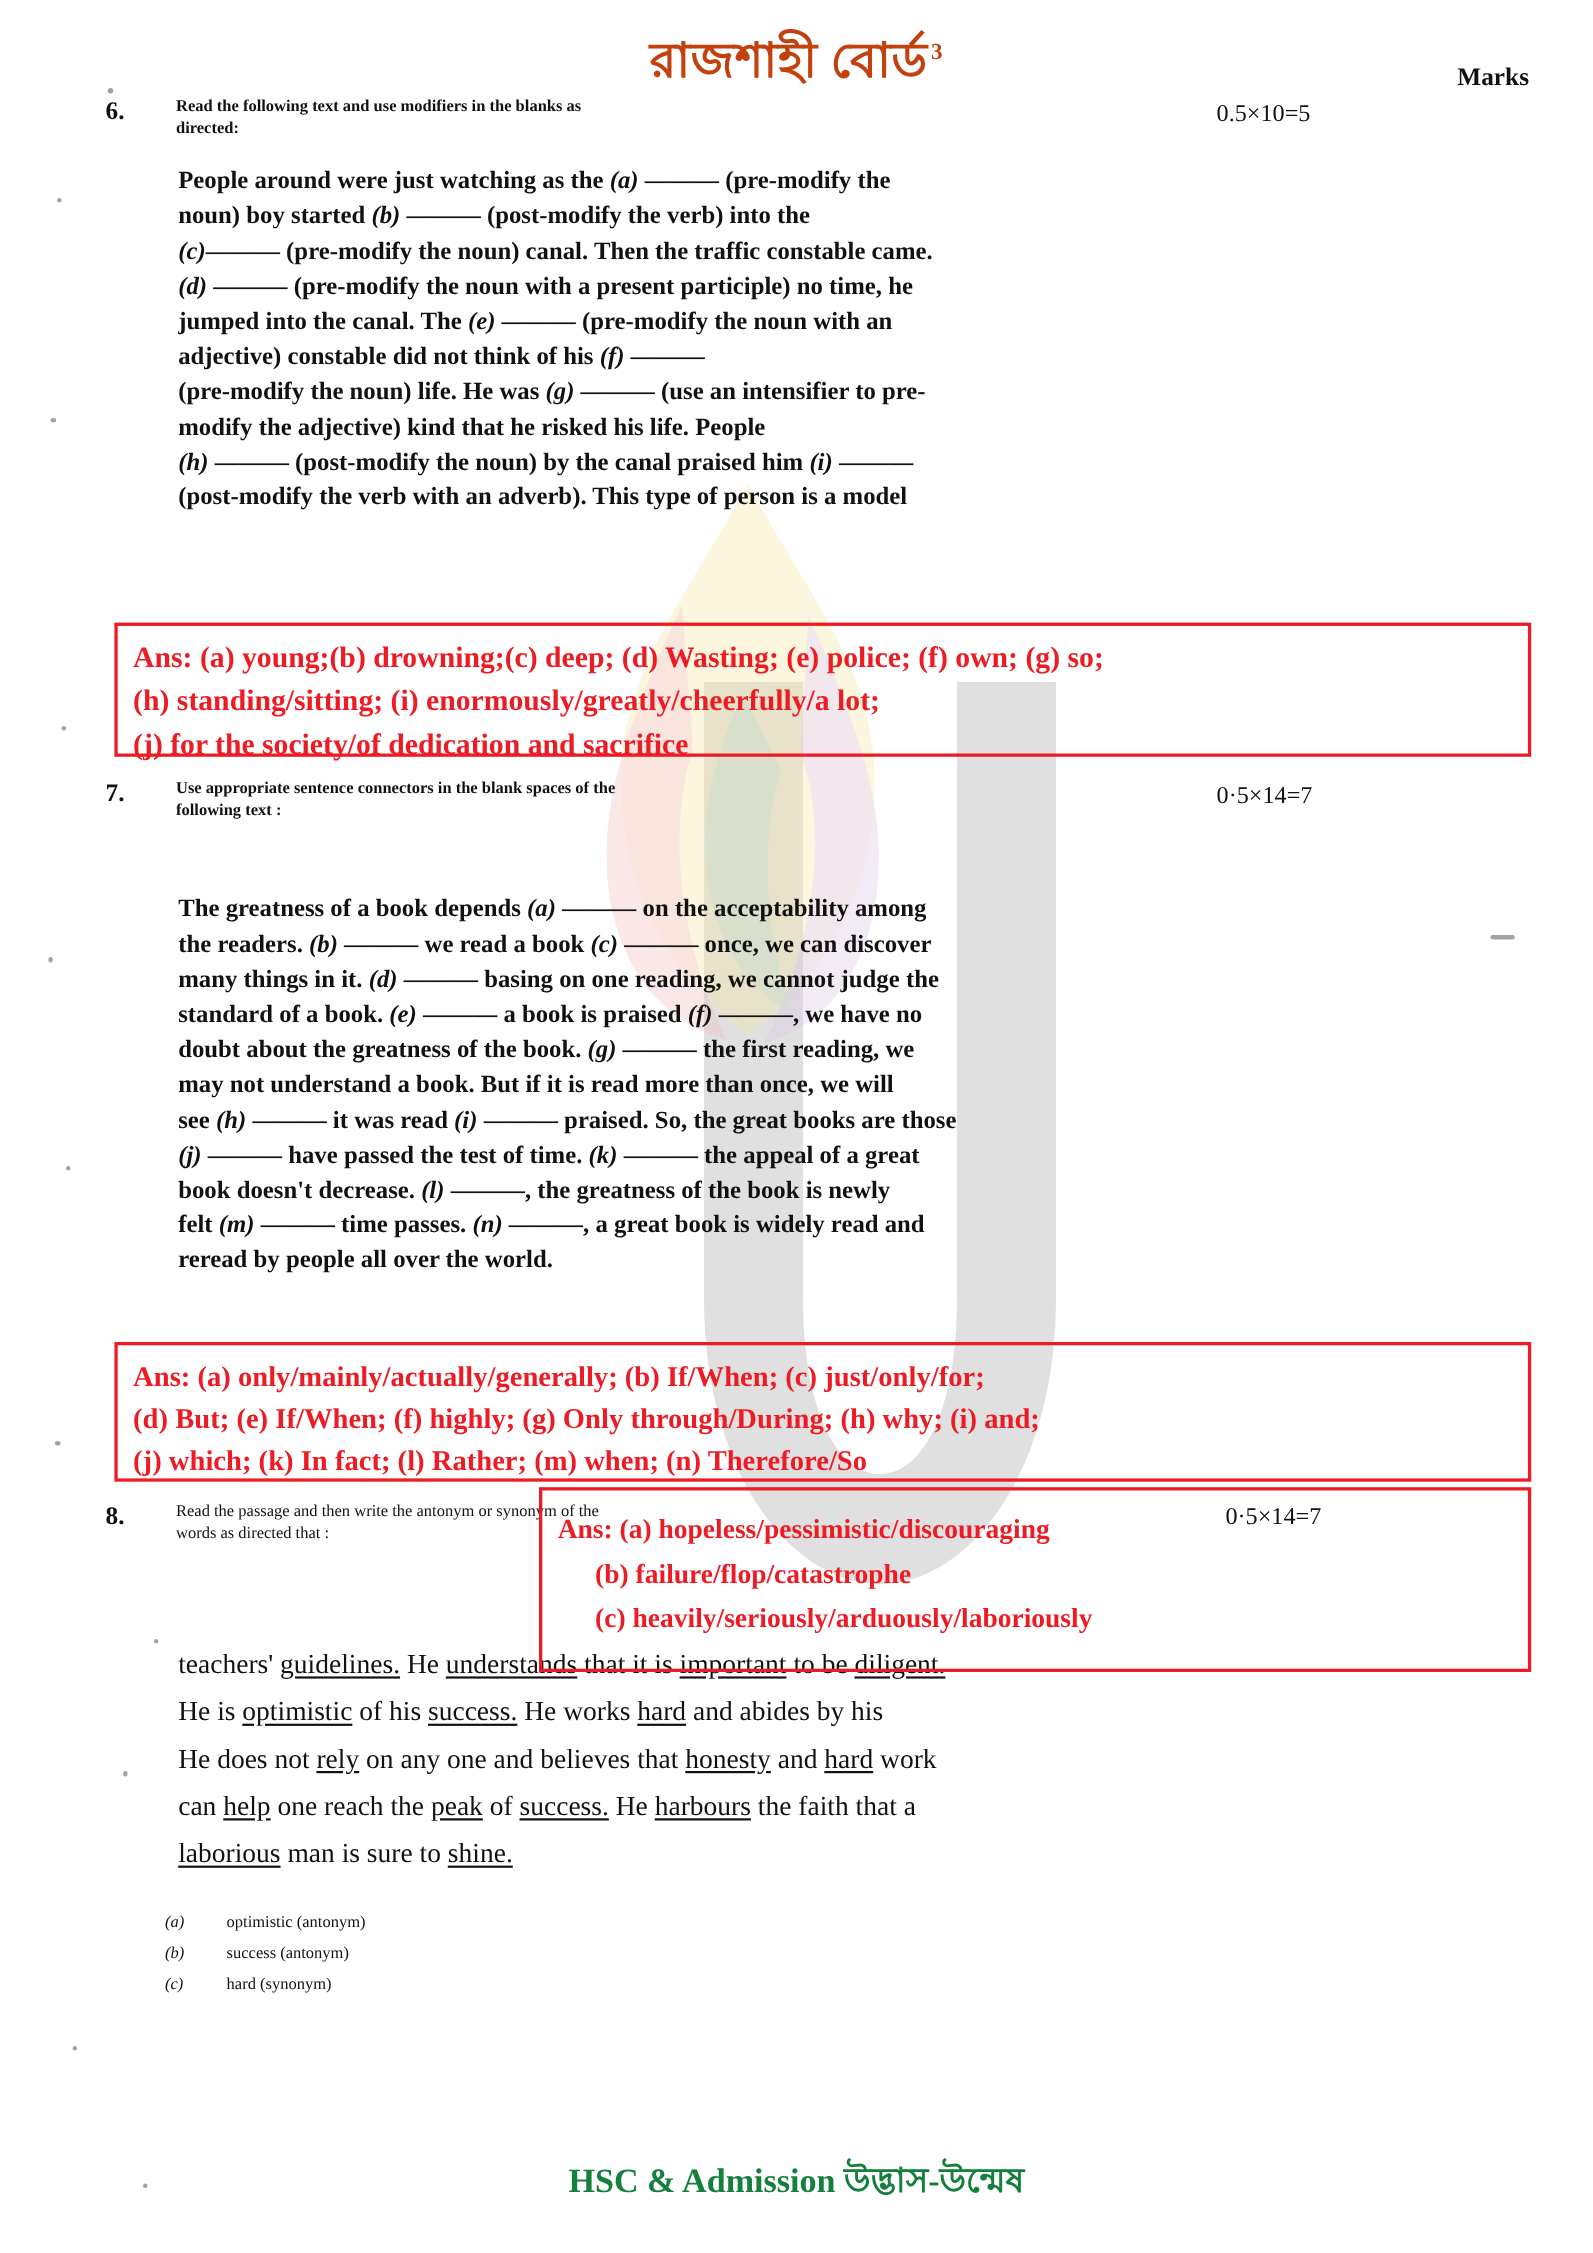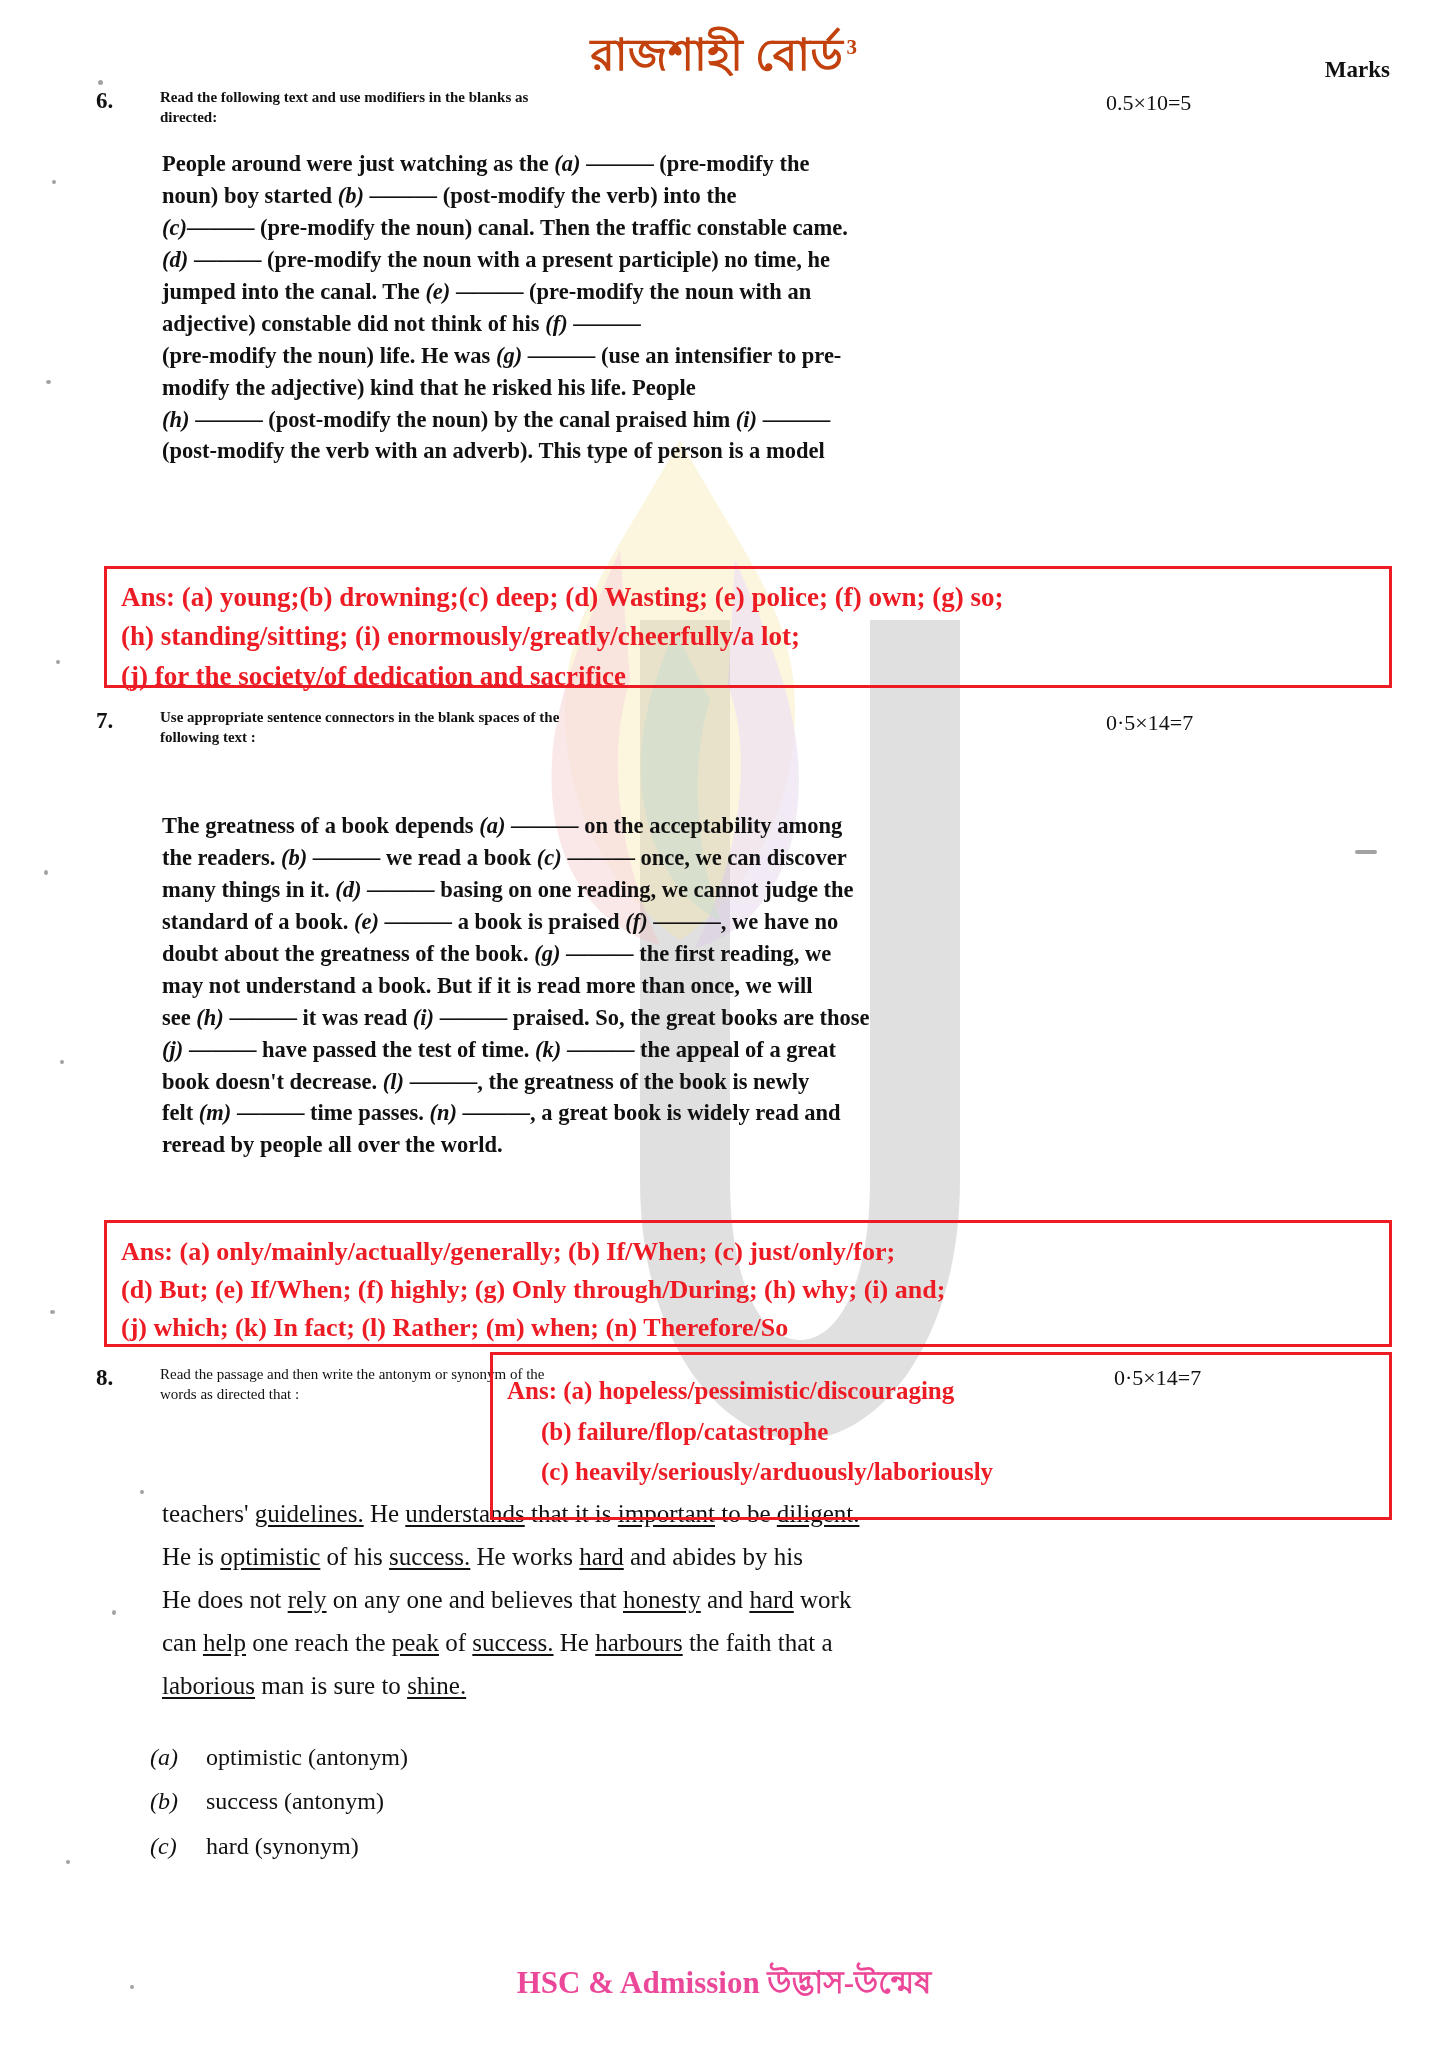--- a/index.html
+++ b/index.html
@@ -132,31 +132,31 @@
   }
   .ansbox.tall .line { font-size: 26px; }
   .ansbox.small .line {
     font-size: 25px;
     line-height: 1.62;
     white-space: nowrap;
   }
   .ansbox.small .line.indent { padding-left: 48px; }
 
   
-  .subitems { position: absolute; font-size: 24px; line-height: 1.85; font-weight: normal; font-family: Liberation Serif, serif;}
+  .subitems { position: absolute; font-size: 15px; line-height: 1.85; font-weight: normal; font-family: Liberation Serif, serif;}
   .subitems .row { white-space: nowrap; }
   .subitems .lbl { display: inline-block; width: 56px; font-style: italic; }
 
   
   .footer {
     position: absolute;
     left: 0; right: 0;
     bottom: 38px;
     text-align: center;
-    color: #ec4899;
+    color: #15803d;
     font-size: 31px;
     font-weight: bold;
   }
 
   
   .speck {
     position: absolute;
     background: #555;
     border-radius: 50%;
     opacity: .55;

